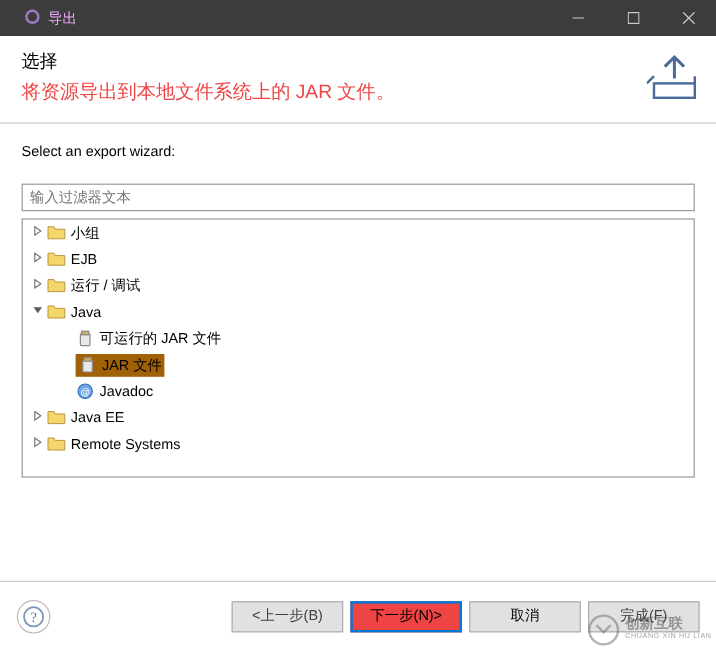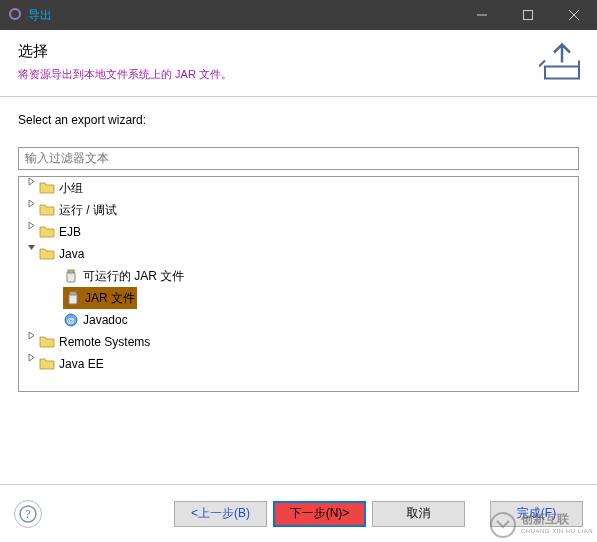--- a/index.html
+++ b/index.html
@@ -9,44 +9,44 @@
     font-size: 12px;
     background: #fff;
     width: 597px;
     height: 542px;
     overflow: hidden;
     position: relative;
   }
   .titlebar {
     height: 30px;
     background: #3c3c3c;
-    color: #0ea5e9;
+    color: #f0abfc;
     display: flex;
     align-items: center;
-    padding-left: 8px;
+    padding-left: 20px;
   }
   .titlebar .title-text { margin-left: 6px; font-size: 12px; }
   .titlebar .spacer { flex: 1; }
   .win-btn {
     width: 46px;
     height: 30px;
     display: flex;
     align-items: center;
     justify-content: center;
     color: #ccc;
   }
 
   .header {
     background: #fff;
     padding: 12px 18px 14px 18px;
     border-bottom: 1px solid #ccc;
     position: relative;
   }
   .header h1 { font-size: 15px; font-weight: normal; margin: 0 0 6px 0; }
-  .header p { font-size: 11px; margin: 0; color: #a21caf; }
+  .header p { font-size: 16px; margin: 0; color: #ef4444; }
   .header-icon {
     position: absolute;
     right: 12px;
     top: 50%;
     transform: translateY(-50%);
   }
 
   .body {
     padding: 16px 18px 8px 18px;
   }
@@ -70,20 +70,21 @@
     height: 100%;
   }
   .tree-scroll::-webkit-scrollbar { width: 17px; }
   .tree-scroll::-webkit-scrollbar-track { background: #f0f0f0; }
   .tree-scroll::-webkit-scrollbar-thumb { background: #c1c1c1; border: 1px solid #a0a0a0; }
   .tree-scroll::-webkit-scrollbar-button { background: #f0f0f0; height: 17px; border: 1px solid #d0d0d0; }
   .tree-scroll::-webkit-scrollbar-button:vertical:start { background: #f0f0f0; }
 
   .tree-item {
     display: flex;
+    align-items: center;
     height: 22px;
     padding-left: 4px;
     white-space: nowrap;
   }
   .tree-item .expander {
     width: 16px;
     text-align: center;
     color: #666;
     font-size: 10px;
   }
@@ -125,21 +126,21 @@
   .wiz-btn {
     min-width: 93px;
     height: 26px;
     border: 1px solid #adadad;
     background: #e1e1e1;
     font-size: 12px;
     font-family: inherit;
     padding: 0 8px;
     cursor: default;
   }
-  .wiz-btn.disabled { color: #1d4ed8; margin-left: 19px; }
+  .wiz-btn.disabled { color: #404040; }
   .wiz-btn.primary {
     border: 2px solid #0078d7;
     background: #ef4444;
   }
   .watermark {
     position: absolute;
     bottom: 3px;
     right: 4px;
     opacity: 0.55;
     pointer-events: none;
@@ -212,34 +213,34 @@
         <div class="tree-item indent-1">
           <span class="expander"><svg width="9" height="9" viewBox="0 0 9 9">
               <path d="M2 1 L7 4.5 L2 8 Z" fill="none" stroke="#777" stroke-width="1"></path>
             </svg></span>
           <span class="node-highlight">
             <span class="node-icon">
               <svg width="16" height="16" viewBox="0 0 16 16">
                 <path d="M1 4 L1 13 L15 13 L15 5 L7 5 L6 3 L1 3 Z" fill="#f4d76a" stroke="#b8923a" stroke-width="0.8"></path>
               </svg>
             </span>
+            <span class="node-label">EJB</span>
+          </span>
+        </div>
+        <div class="tree-item indent-1">
+          <span class="expander"><svg width="9" height="9" viewBox="0 0 9 9">
+              <path d="M2 1 L7 4.5 L2 8 Z" fill="none" stroke="#777" stroke-width="1"></path>
+            </svg></span>
+          <span class="node-highlight">
+            <span class="node-icon">
+              <svg width="16" height="16" viewBox="0 0 16 16">
+                <path d="M1 4 L1 13 L15 13 L15 5 L7 5 L6 3 L1 3 Z" fill="#f4d76a" stroke="#b8923a" stroke-width="0.8"></path>
+              </svg>
+            </span>
             <span class="node-label">运行 / 调试</span>
-          </span>
-        </div>
-        <div class="tree-item indent-1">
-          <span class="expander"><svg width="9" height="9" viewBox="0 0 9 9">
-              <path d="M2 1 L7 4.5 L2 8 Z" fill="none" stroke="#777" stroke-width="1"></path>
-            </svg></span>
-          <span class="node-highlight">
-            <span class="node-icon">
-              <svg width="16" height="16" viewBox="0 0 16 16">
-                <path d="M1 4 L1 13 L15 13 L15 5 L7 5 L6 3 L1 3 Z" fill="#f4d76a" stroke="#b8923a" stroke-width="0.8"></path>
-              </svg>
-            </span>
-            <span class="node-label">EJB</span>
           </span>
         </div>
         <div class="tree-item indent-1">
           <span class="expander"><svg width="9" height="9" viewBox="0 0 9 9">
               <path d="M1 2 L4.5 7 L8 2 Z" fill="#595959"></path>
             </svg></span>
           <span class="node-highlight">
             <span class="node-icon">
               <svg width="16" height="16" viewBox="0 0 16 16">
                 <path d="M1 4 L1 13 L15 13 L15 5 L7 5 L6 3 L1 3 Z" fill="#f4d76a" stroke="#b8923a" stroke-width="0.8"></path>
@@ -287,34 +288,34 @@
         <div class="tree-item indent-1">
           <span class="expander"><svg width="9" height="9" viewBox="0 0 9 9">
               <path d="M2 1 L7 4.5 L2 8 Z" fill="none" stroke="#777" stroke-width="1"></path>
             </svg></span>
           <span class="node-highlight">
             <span class="node-icon">
               <svg width="16" height="16" viewBox="0 0 16 16">
                 <path d="M1 4 L1 13 L15 13 L15 5 L7 5 L6 3 L1 3 Z" fill="#f4d76a" stroke="#b8923a" stroke-width="0.8"></path>
               </svg>
             </span>
+            <span class="node-label">Java EE</span>
+          </span>
+        </div>
+        <div class="tree-item indent-1">
+          <span class="expander"><svg width="9" height="9" viewBox="0 0 9 9">
+              <path d="M2 1 L7 4.5 L2 8 Z" fill="none" stroke="#777" stroke-width="1"></path>
+            </svg></span>
+          <span class="node-highlight">
+            <span class="node-icon">
+              <svg width="16" height="16" viewBox="0 0 16 16">
+                <path d="M1 4 L1 13 L15 13 L15 5 L7 5 L6 3 L1 3 Z" fill="#f4d76a" stroke="#b8923a" stroke-width="0.8"></path>
+              </svg>
+            </span>
             <span class="node-label">Remote Systems</span>
-          </span>
-        </div>
-        <div class="tree-item indent-1">
-          <span class="expander"><svg width="9" height="9" viewBox="0 0 9 9">
-              <path d="M2 1 L7 4.5 L2 8 Z" fill="none" stroke="#777" stroke-width="1"></path>
-            </svg></span>
-          <span class="node-highlight">
-            <span class="node-icon">
-              <svg width="16" height="16" viewBox="0 0 16 16">
-                <path d="M1 4 L1 13 L15 13 L15 5 L7 5 L6 3 L1 3 Z" fill="#f4d76a" stroke="#b8923a" stroke-width="0.8"></path>
-              </svg>
-            </span>
-            <span class="node-label">Java EE</span>
           </span>
         </div>
       </div>
   </div>
 </div>
 
 <div class="button-bar">
   <div class="help-btn">
     <svg width="18" height="18" viewBox="0 0 18 18">
       <circle cx="9" cy="9" r="8" fill="none" stroke="#7a95b8" stroke-width="1.5"></circle>

